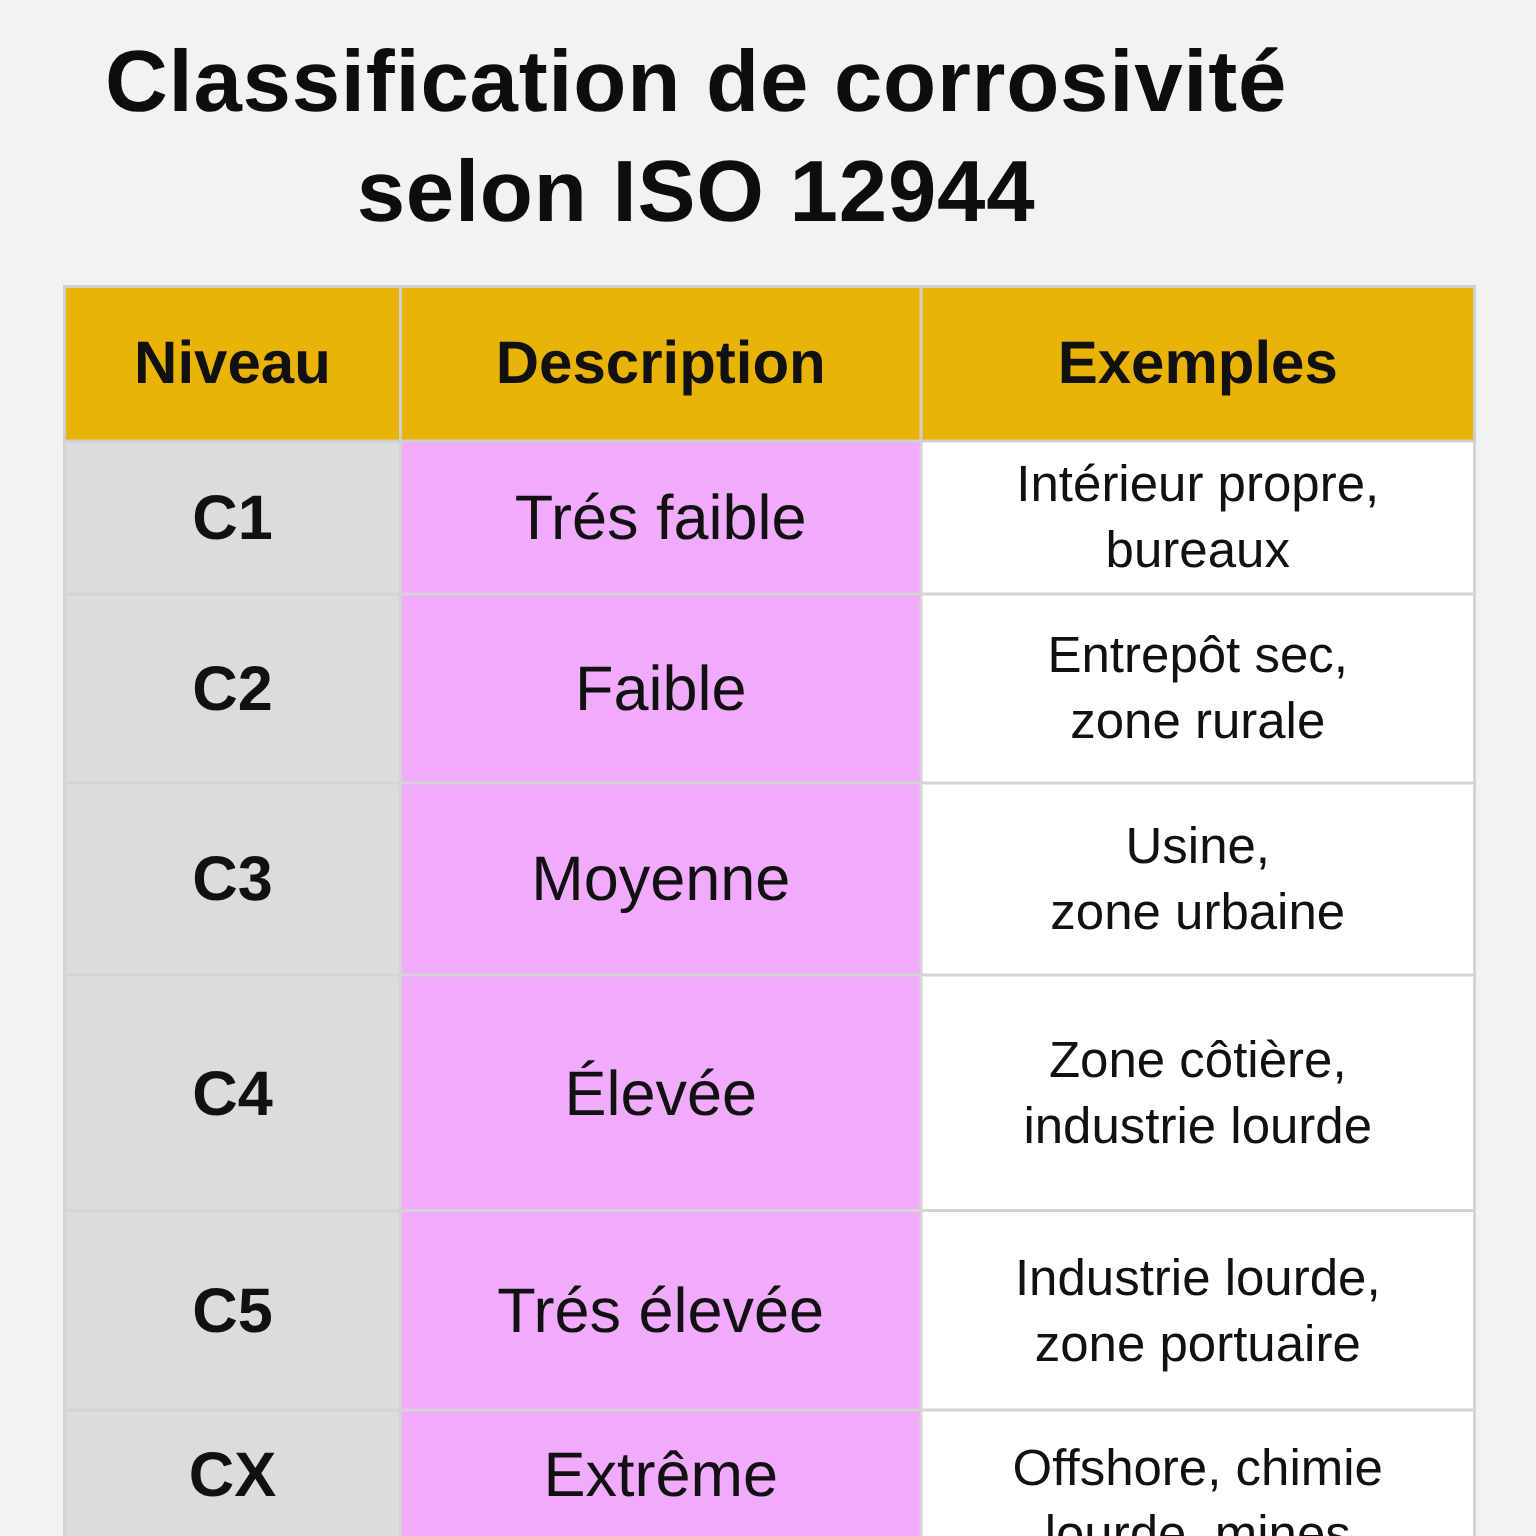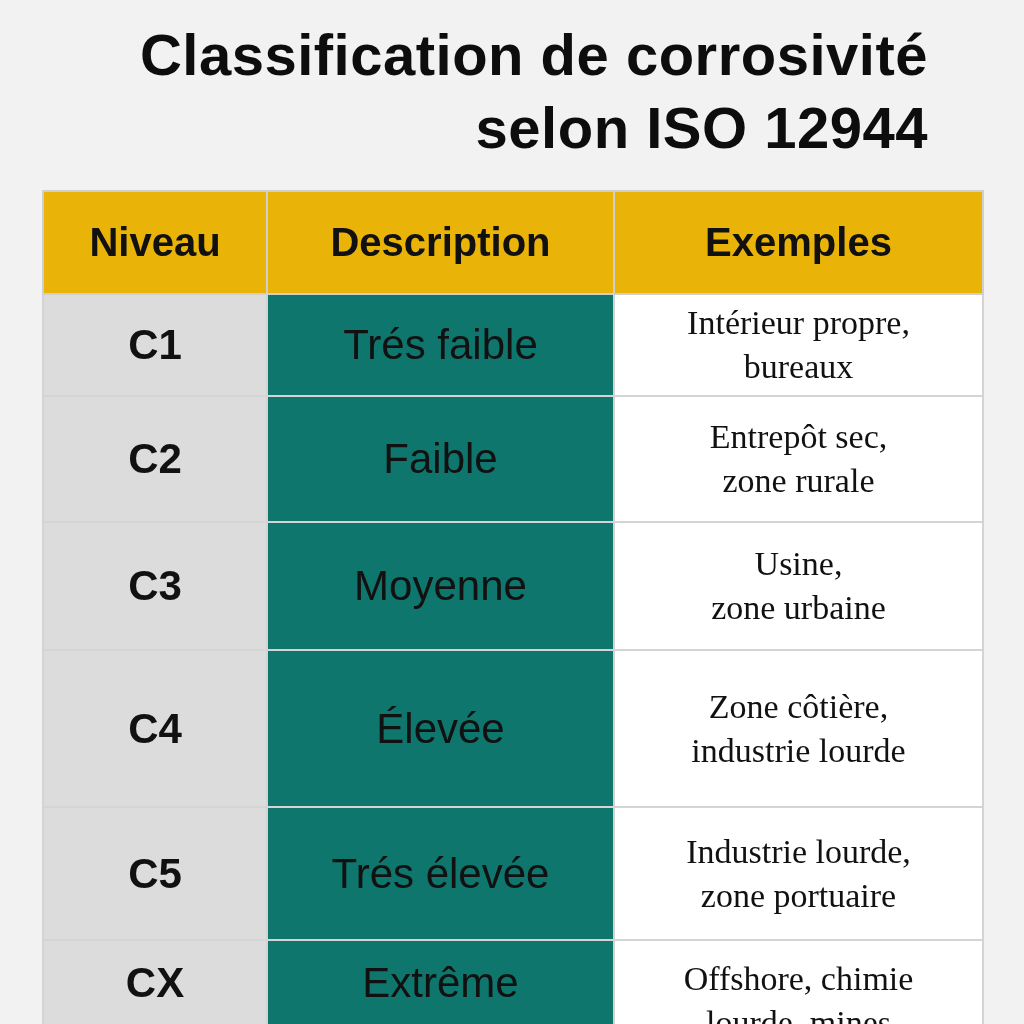--- a/index.html
+++ b/index.html
@@ -5,39 +5,39 @@
   html, body { margin:0; padding:0; }
   body {
     width:1024px; height:1024px; overflow:hidden;
     background:#f2f2f2;
     font-family:"Liberation Sans", sans-serif;
     color:#111;
     position:relative;
   }
   .title {
     position:absolute; left:0; top:18px; width:928px;
-    text-align:right; font-weight:bold; font-size:58px; line-height:73px;
+    text-align:center; font-weight:bold; font-size:58px; line-height:73px;
     letter-spacing:0.5px; color:#0d0d0d;
   }
   table.grid {
     position:absolute; left:42px; top:190px;
     width:940px; border-collapse:collapse; table-layout:fixed;
   }
   table.grid th, table.grid td {
     border:2px solid #d4d4d4; text-align:center; vertical-align:middle;
     padding:0; 
   }
   table.grid th {
     background:#eab308; font-weight:bold; font-size:40px; height:101px;
     color:#111; border-color:#cfcfcf;
   }
   td.level { background:#dcdcdc; font-weight:bold; font-size:42px; }
-  td.desc { background:#0f766e; font-size:42px; }
+  td.desc { background:#f0abfc; font-size:42px; }
   td.ex { background:#fff; font-size:34px; line-height:44px; }
-  td.ex span { display:block;font-family:Liberation Serif, serif; }
+  td.ex span { display:block; }
 </style>
 </head>
 <body>
 
 <div class="title">
   <div>Classification de corrosivité</div>
   <div>selon ISO 12944</div>
 </div>
 
 <table class="grid">

